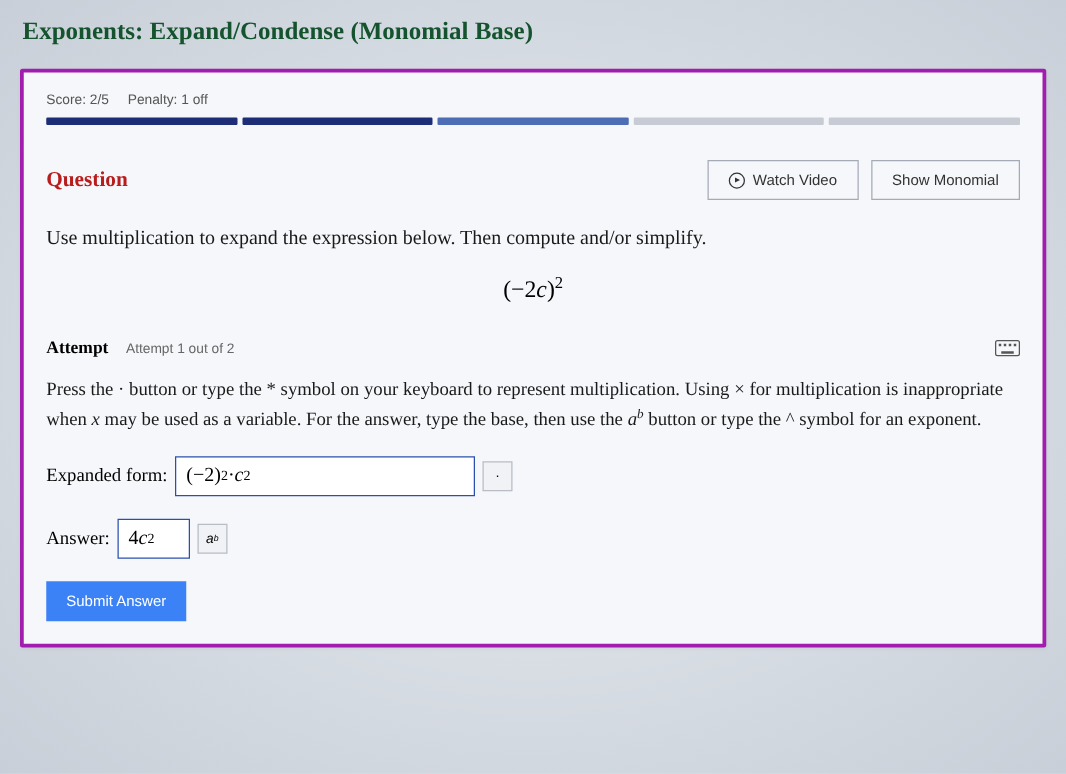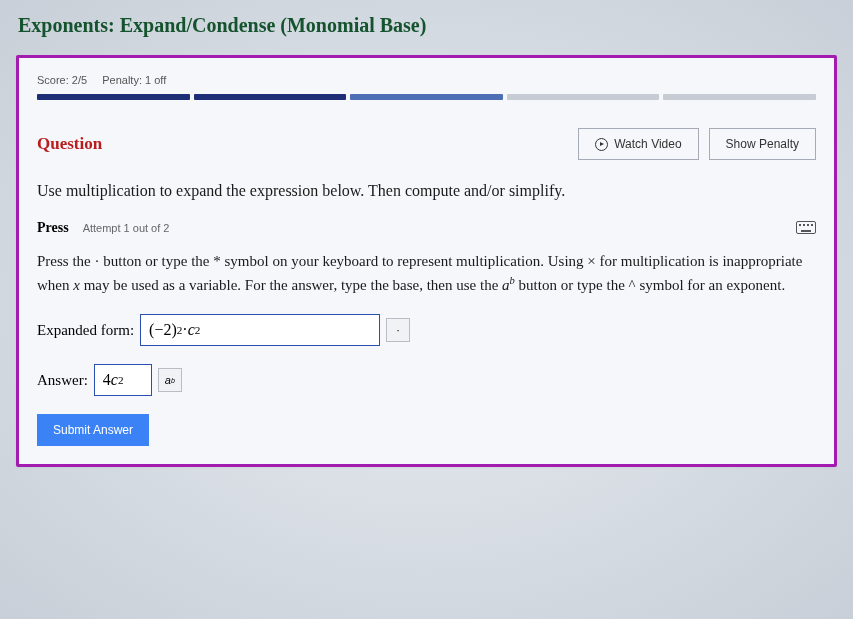--- a/index.html
+++ b/index.html
@@ -182,31 +182,34 @@
   </div>
 
   <div class="q-row">
     <div class="q-label">Question</div>
     <div class="btn-group">
       <button class="btn-out">
         <span class="play-icon"></span>
         <span>Watch Video</span>
       </button>
       <button class="btn-out">
-        <span>Show Penalty</span>
+        <span>Show Monomial</span>
       </button>
     </div>
   </div>
 
   <div class="instruct">Use multiplication to expand the expression below. Then compute and/or simplify.</div>
 
+  <div class="expression">
+    <span>(−2</span><span class="mvar">c</span><span>)</span><sup>2</sup>
+  </div>
 
   <div class="ans-head">
     <div>
-      <span class="ans-label">Press</span>
+      <span class="ans-label">Attempt</span>
       <span class="attempt">Attempt 1 out of 2</span>
     </div>
     <div class="kb-icon"></div>
   </div>
 
   <div class="hint">
     <span>Press the · button or type the * symbol on your keyboard to represent multiplication. Using × for multiplication is inappropriate when </span><span class="mvar">x</span><span> may be used as a variable. For the answer, type the base, then use the </span><span class="mvar">a</span><sup class="mvar">b</sup><span> button or type the ^ symbol for an exponent.</span>
   </div>
 
   <div class="form-row">

